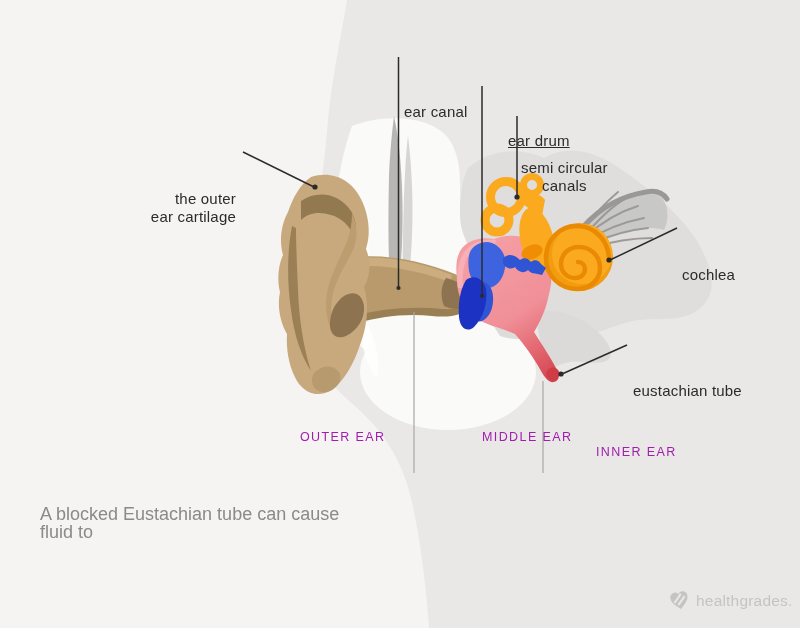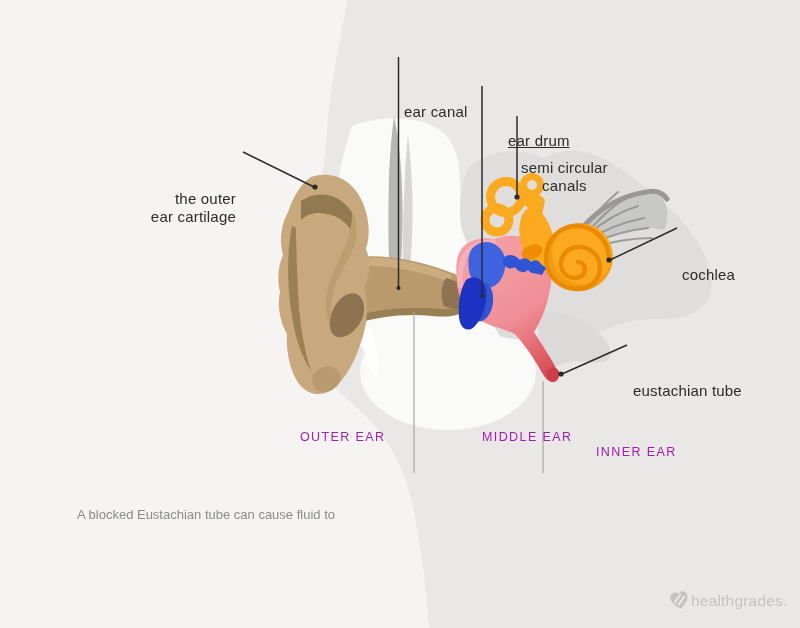--- a/index.html
+++ b/index.html
@@ -12,25 +12,25 @@
   .callout{
     position:absolute;color:#2b2b2b;font-size:15px;line-height:17.5px;
     letter-spacing:.2px;white-space:nowrap;margin-top:48px;
   }
   .callout.right{text-align:right;}
   .region-label{
     position:absolute;color:#a21caf;font-size:12.5px;letter-spacing:1.4px;
     white-space:nowrap;
   }
   .caption{
-    position:absolute;left:40px;top:506px;width:332px;text-align:center;
-    color:#8a8a8a;font-size:13px;line-height:17.5px;
+    position:absolute;left:40px;top:506px;width:332px;
+    color:#8a8a8a;font-size:18px;line-height:17.5px;
   }
   .brand{
-    position:absolute;left:668px;top:589px;display:flex;align-items:center;
+    position:absolute;left:668px;top:589px;display:flex;align-items:center;gap:5px;
   }
   .brand-text{color:#c5c4c3;font-size:15.5px;letter-spacing:.2px;}
 </style>
 </head>
 <body>
 
 <div id="stage">
 
   <svg id="artwork" width="800" height="628" viewBox="0 0 800 628">
     <defs>

